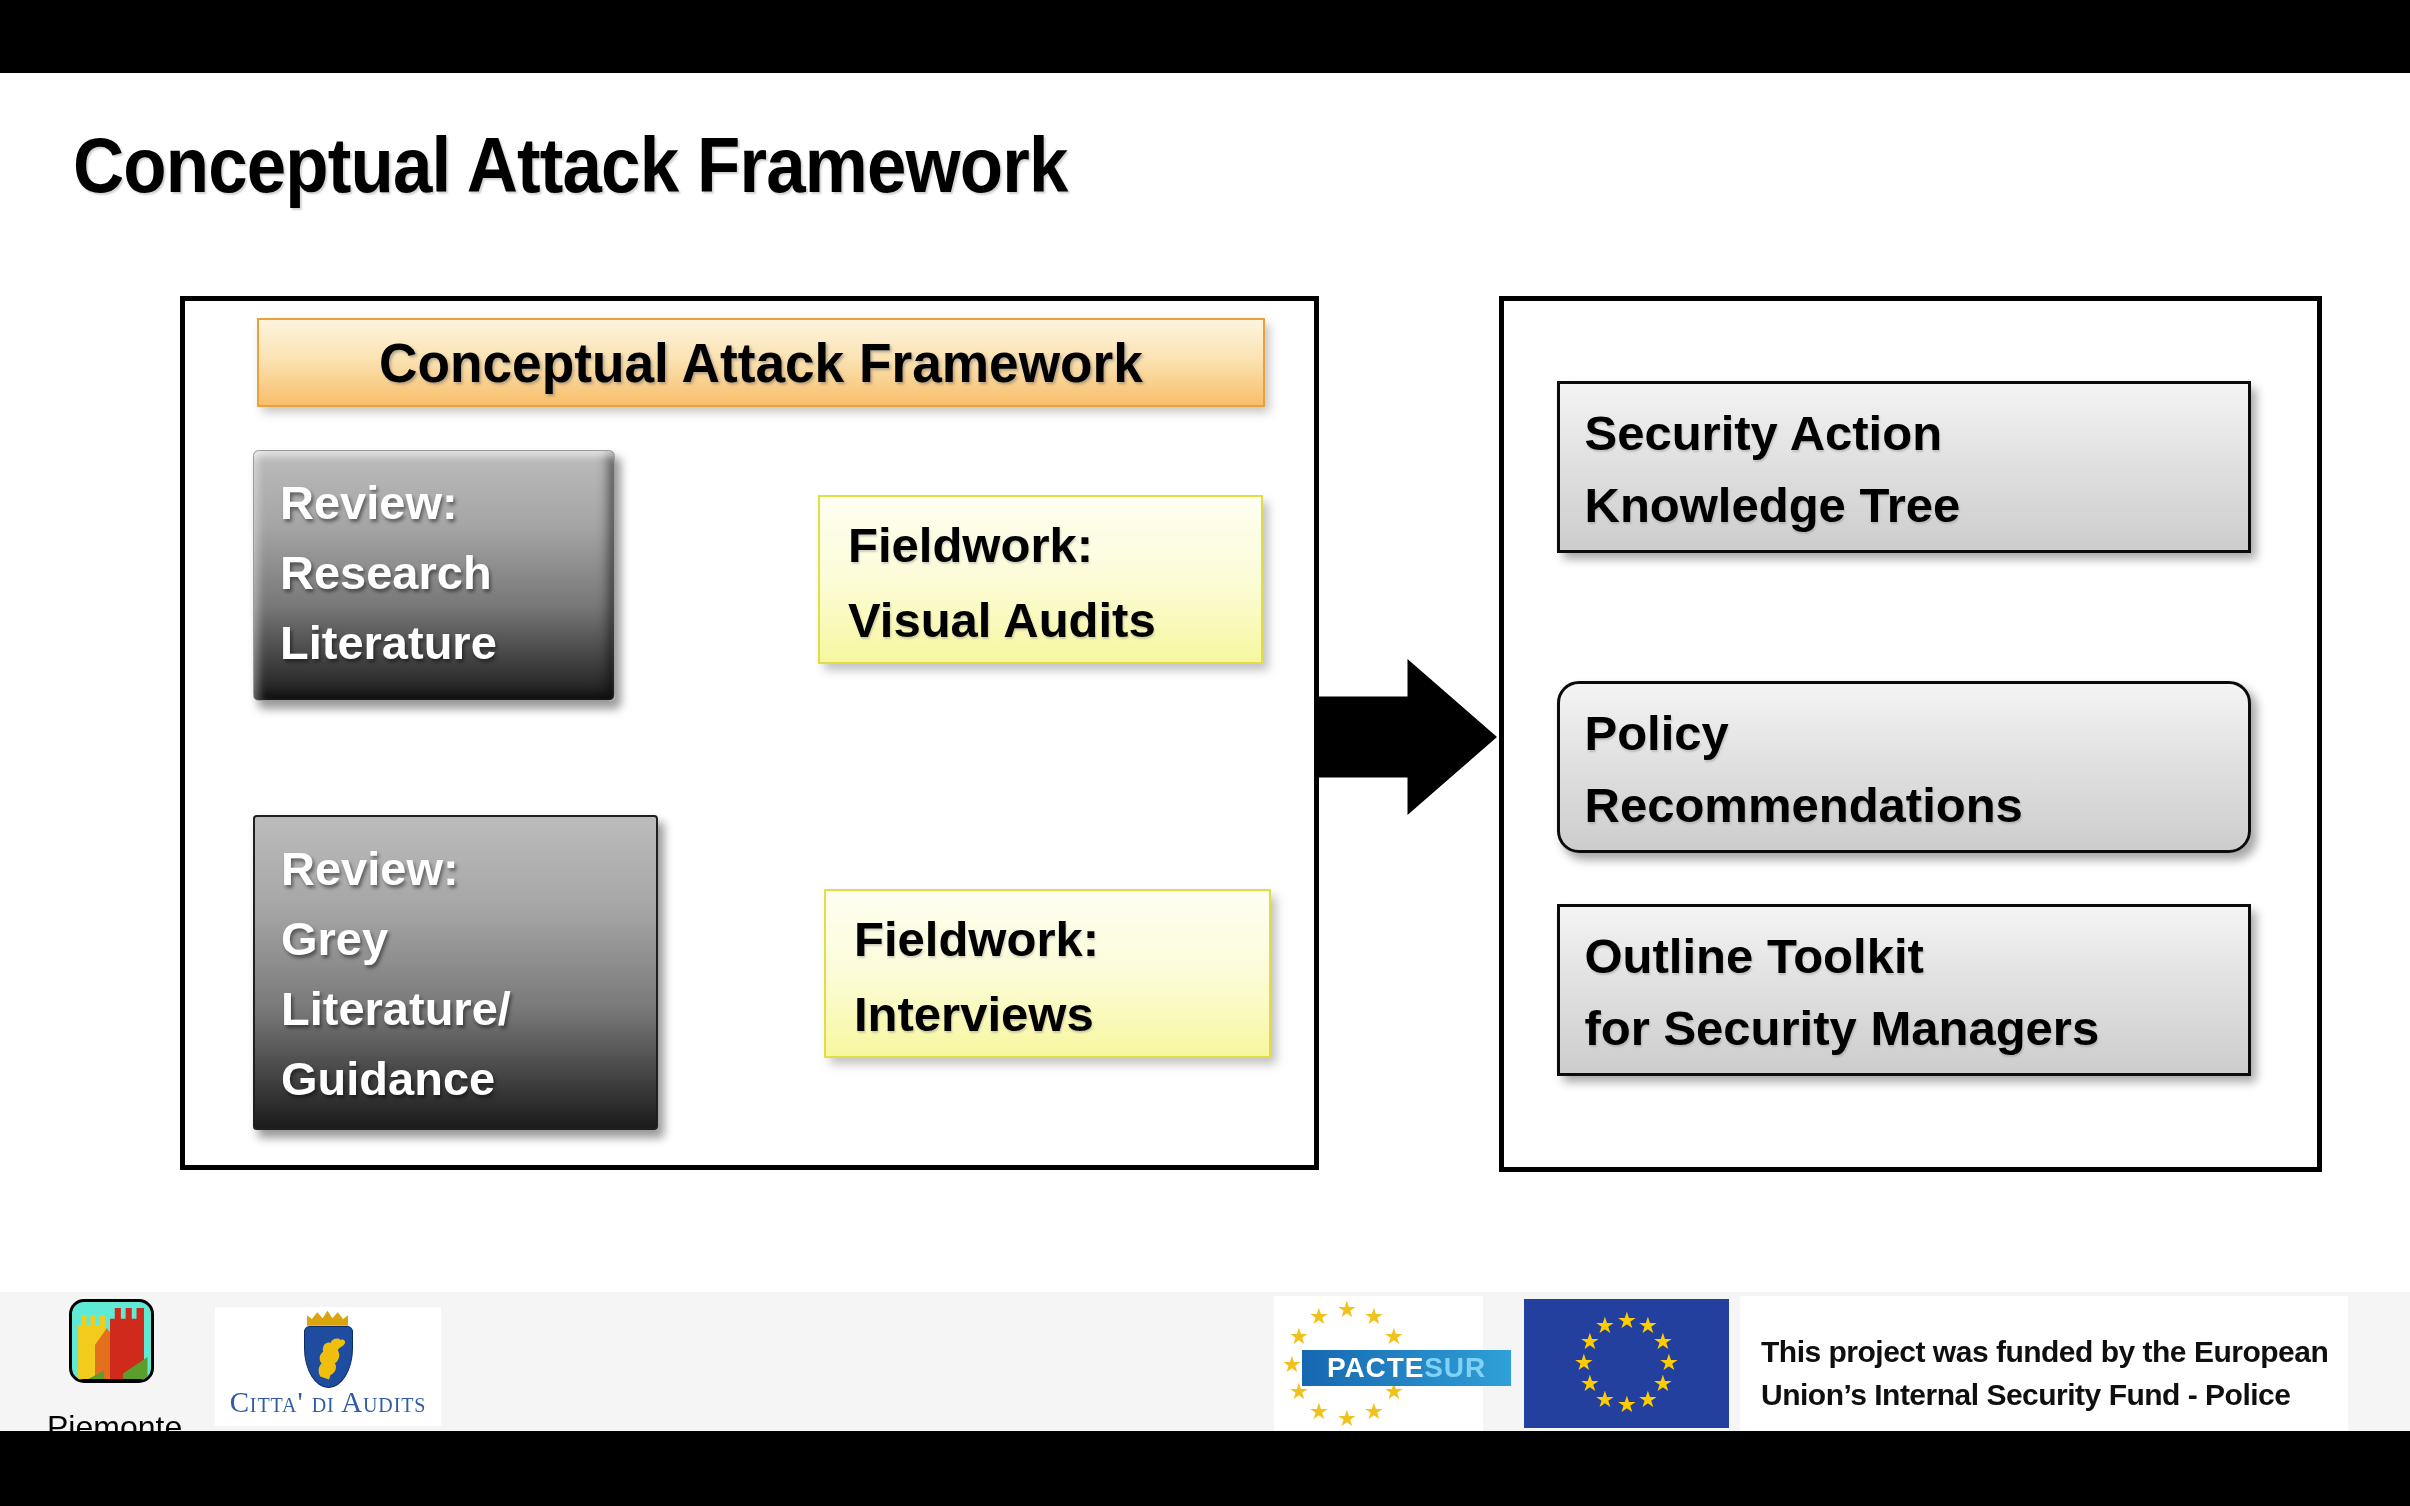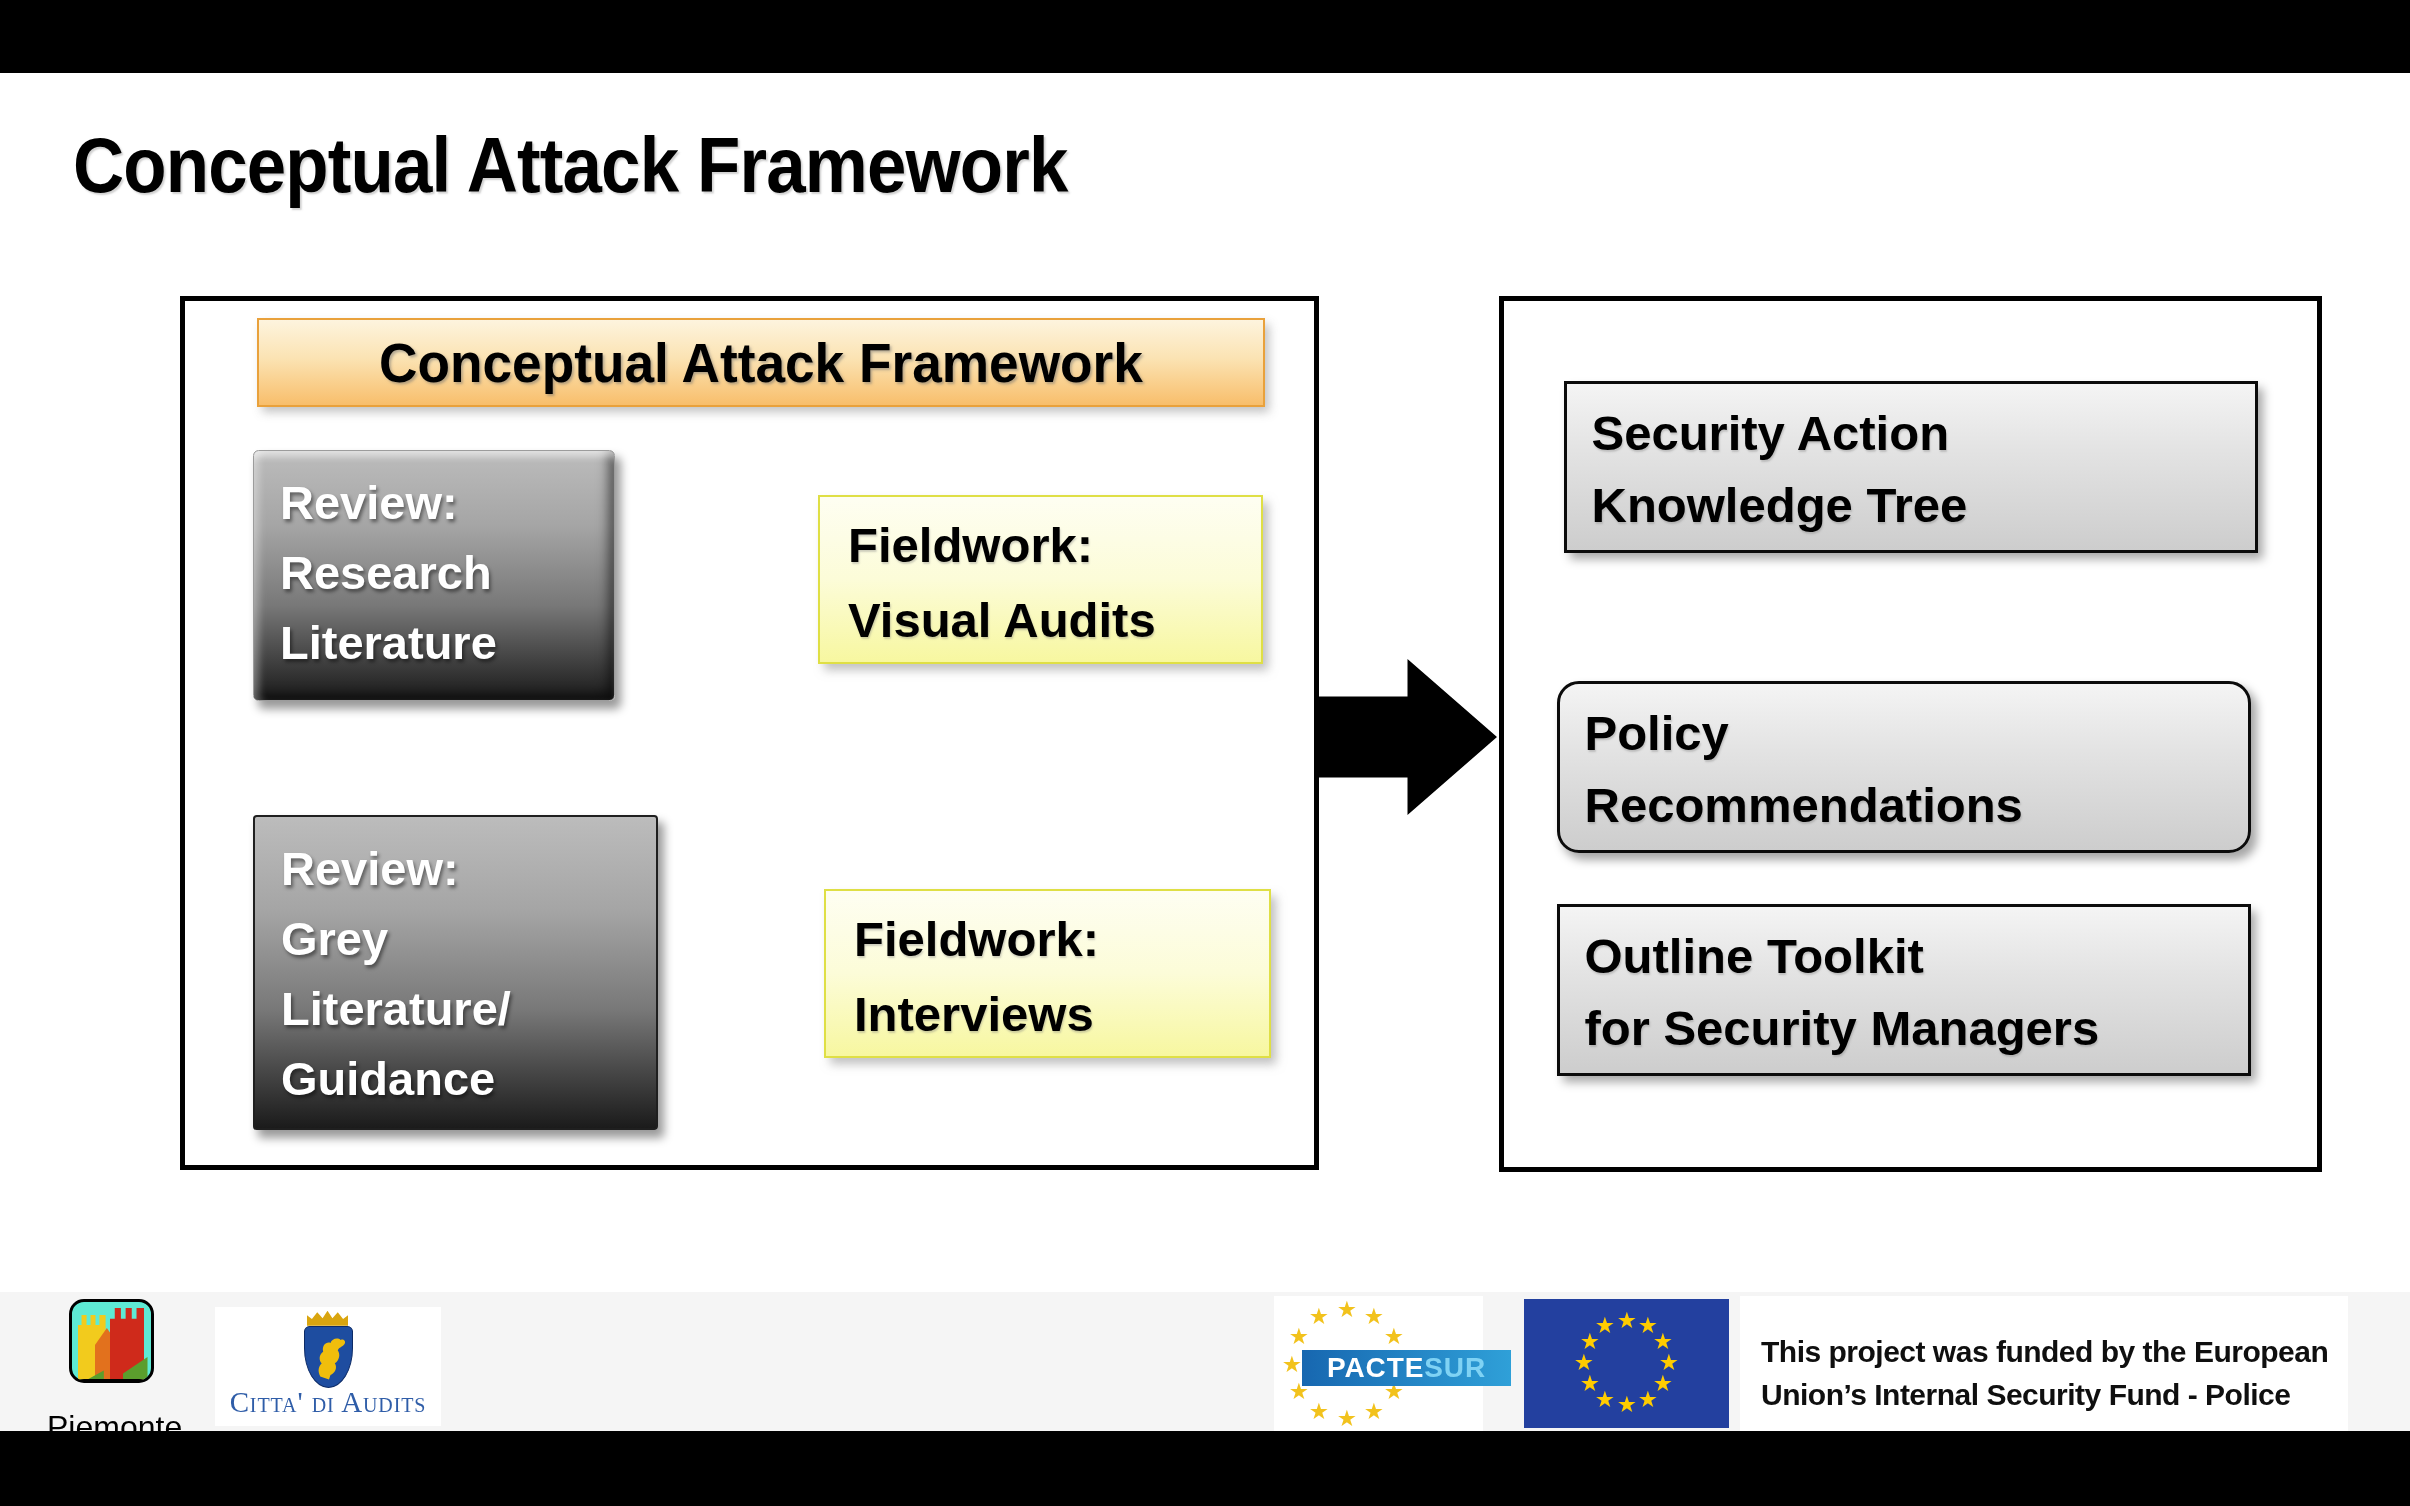--- a/index.html
+++ b/index.html
@@ -72,21 +72,21 @@
     clip-path:polygon(0% 24%,50% 24%,50% 0%,100% 50%,50% 100%,50% 76%,0% 76%);
   }
 
   .output-box {
     position:absolute; left:1557px; width:694px; height:172px;
     background:linear-gradient(180deg,#F4F4F4 0%,#E3E3E3 40%,#CDCDCD 100%);
     border:3.8px solid #0B0B0B; box-shadow:5.6px 6.6px 9.4px rgba(0,0,0,.35);
     color:#000; font-weight:700; font-size:49px; line-height:72px;
     padding:13px 0 0 24.5px; text-shadow:0.9px 1.9px 1.9px rgba(120,120,120,.35);
   }
-  #out-knowledge-tree { top:381px;margin-left:7px; }
+  #out-knowledge-tree { top:381px; }
   #out-policy { top:681px;border-radius:22px; }
   #out-toolkit { top:904px; }
 
   
   #footer-strip { position:absolute; left:0; top:1292px; width:2411px; height:139px; background:#F5F5F5; }
   .white-block { position:absolute; background:#fff; }
   #torino-block   { left:215px;  top:1307px; width:226px; height:119px; }
   #pactesur-block { left:1274px; top:1296px; width:209px; height:136px; }
   #funding-block  { left:1740px; top:1296px; width:608px; height:136px; }
 

